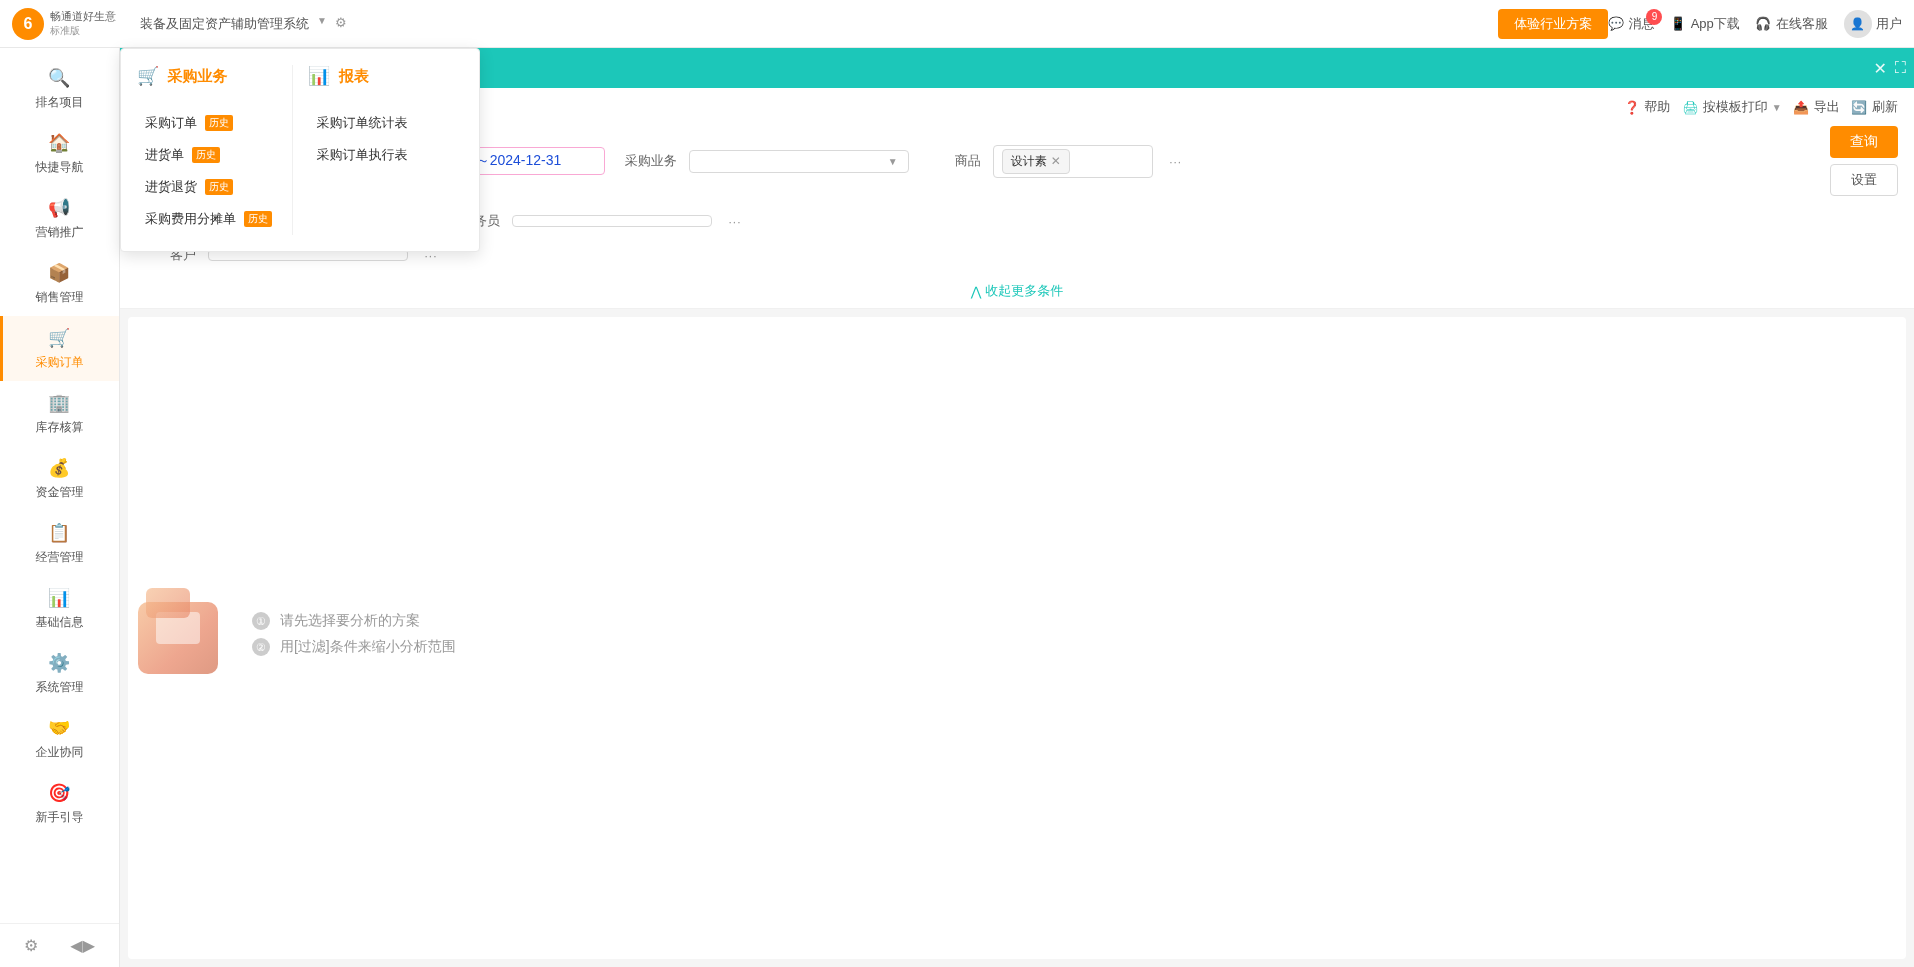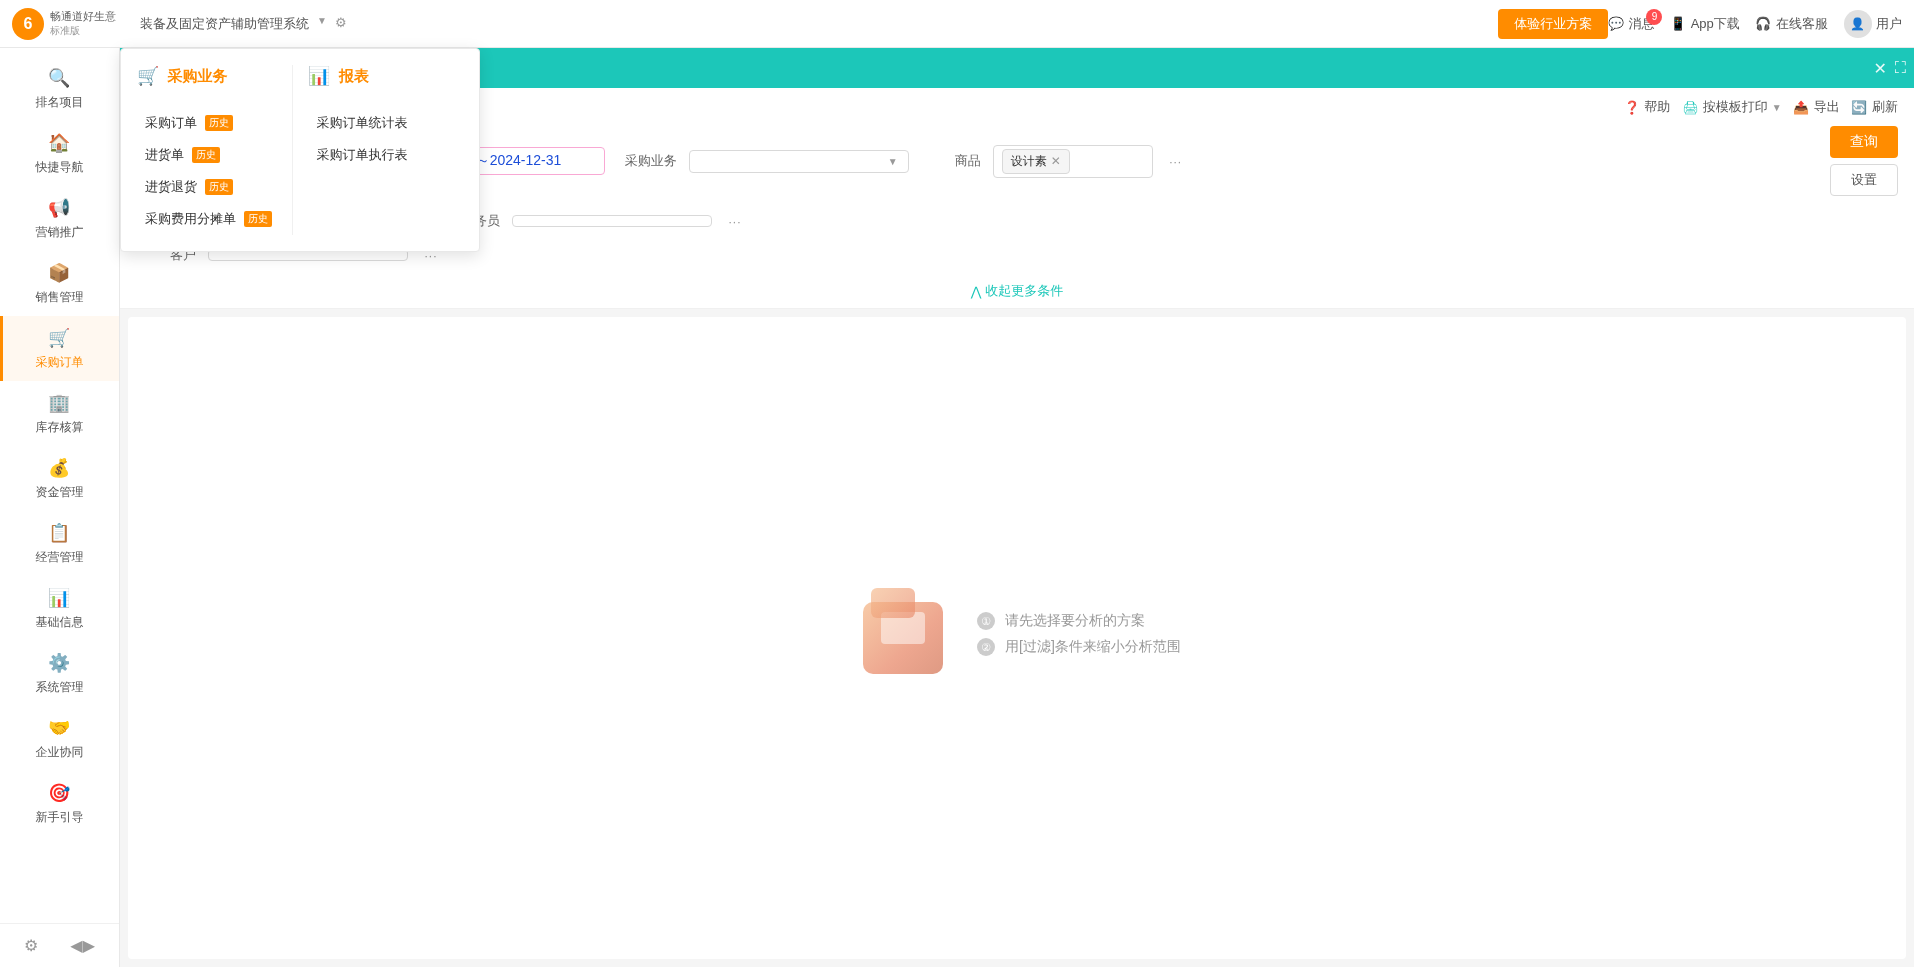--- a/index.html
+++ b/index.html
@@ -280,21 +280,20 @@
       font-size: 13px;
       gap: 4px;
       align-items: center;
     }
 
     
     .empty-state {
       flex: 1;
       display: flex;
       align-items: center;
-      justify-content: center;
       gap: 24px;
       background: #fff;
       margin: 8px;
       border-radius: 4px;
     }
     .empty-icon {
       width: 100px; height: 100px;
       position: relative;
     }
     .empty-text { color: #999; font-size: 14px; }

